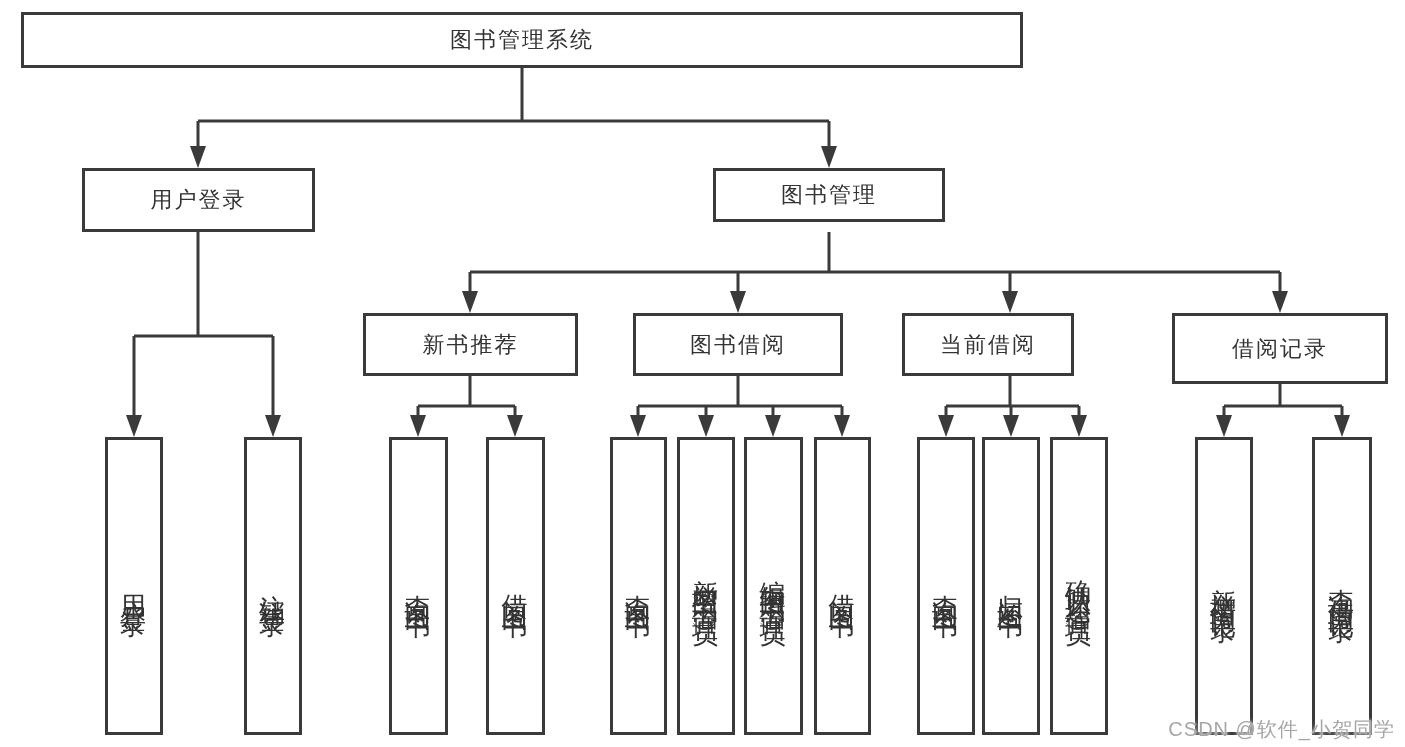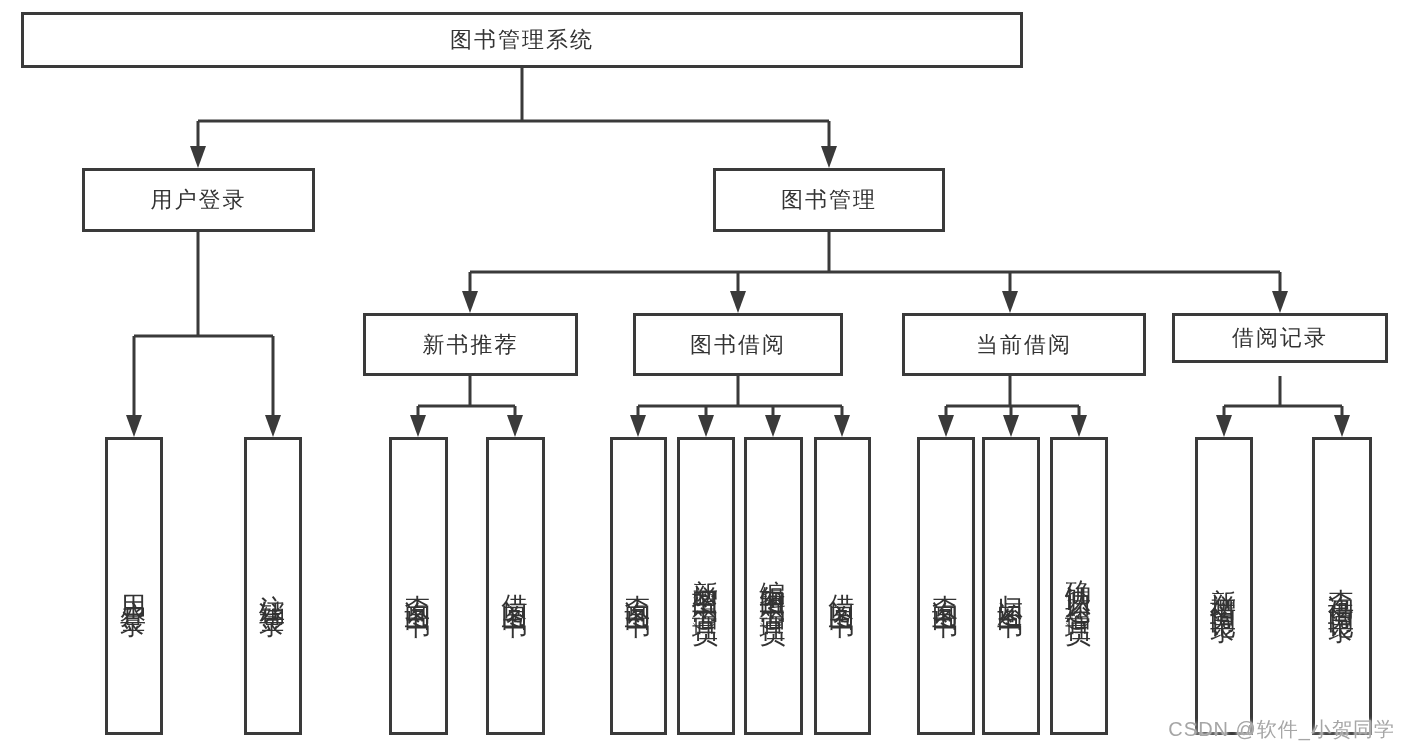--- a/index.html
+++ b/index.html
@@ -108,26 +108,26 @@
     <polygon points="1071,415 1087,415 1079,437"></polygon>
 
     <path d="M1280 376 V406 M1224 406 H1342 M1224 406 V417 M1342 406 V417"></path>
     <polygon points="1216,415 1232,415 1224,437"></polygon>
     <polygon points="1334,415 1350,415 1342,437"></polygon>
   </svg>
 
   <div class="node" style="left:21px; top:12px; width:1002px; height:56px;">图书管理系统</div>
 
   <div class="node" style="left:82px; top:168px; width:233px; height:64px;">用户登录</div>
-  <div class="node" style="left:713px; top:168px; width:232px; height:64px;">图书管理</div>
+  <div class="node" style="left:713px; top:168px; width:232px; height:54px;">图书管理</div>
 
   <div class="node" style="left:633px; top:313px; width:210px; height:63px;">图书借阅</div>
   <div class="node" style="left:363px; top:313px; width:215px; height:63px;">新书推荐</div>
-  <div class="node" style="left:902px; top:313px; width:244px; height:63px;">当前借阅</div>
-  <div class="node" style="left:1172px; top:313px; width:216px; height:50px;">借阅记录</div>
+  <div class="node" style="left:902px; top:313px; width:172px; height:63px;">当前借阅</div>
+  <div class="node" style="left:1172px; top:313px; width:216px; height:71px;">借阅记录</div>
 
   <div class="leaf" style="left:105px; top:437px; width:58px; height:298px;">用户登录</div>
   <div class="leaf" style="left:244px; top:437px; width:58px; height:298px;">注销登录</div>
 
   <div class="leaf" style="left:389px; top:437px; width:59px; height:298px;">查询图书</div>
   <div class="leaf" style="left:486px; top:437px; width:59px; height:298px;">借阅图书</div>
 
   <div class="leaf" style="left:610px; top:437px; width:57px; height:298px;">查询图书</div>
   <div class="leaf" style="left:677px; top:437px; width:58px; height:298px;">新增图书（管理员）</div>
   <div class="leaf" style="left:744px; top:437px; width:59px; height:298px;">编辑图书（管理员）</div>

